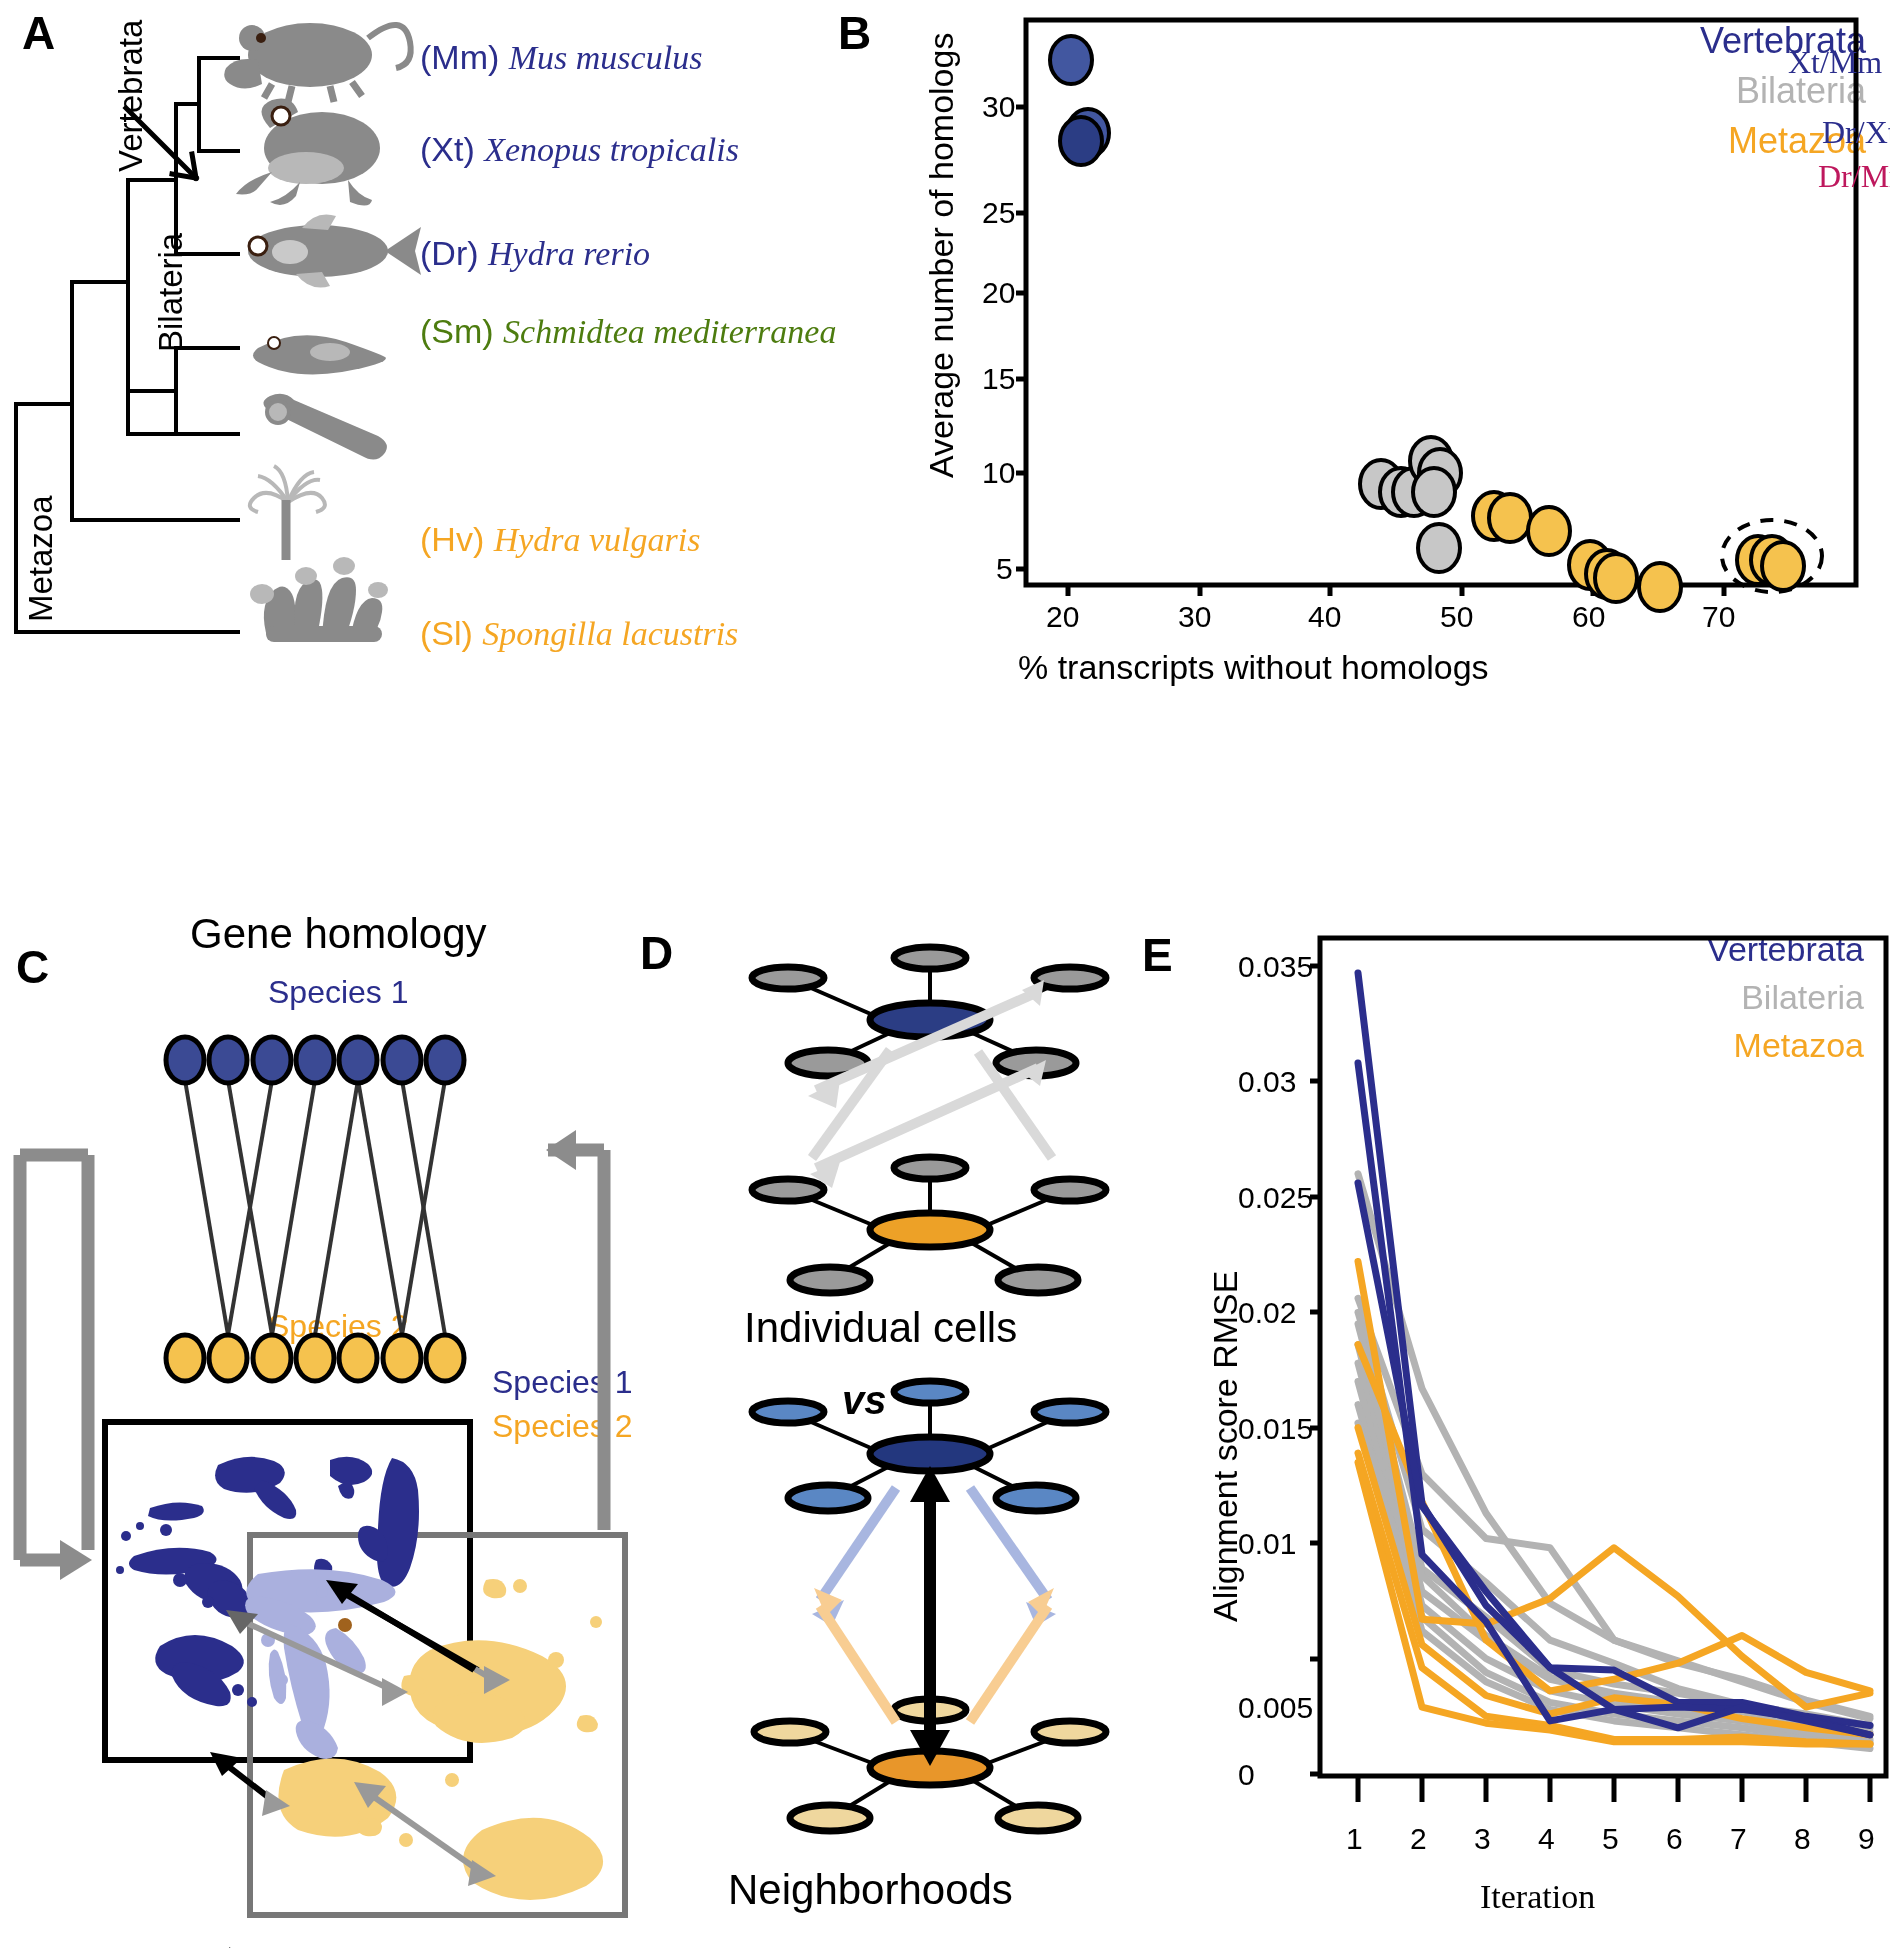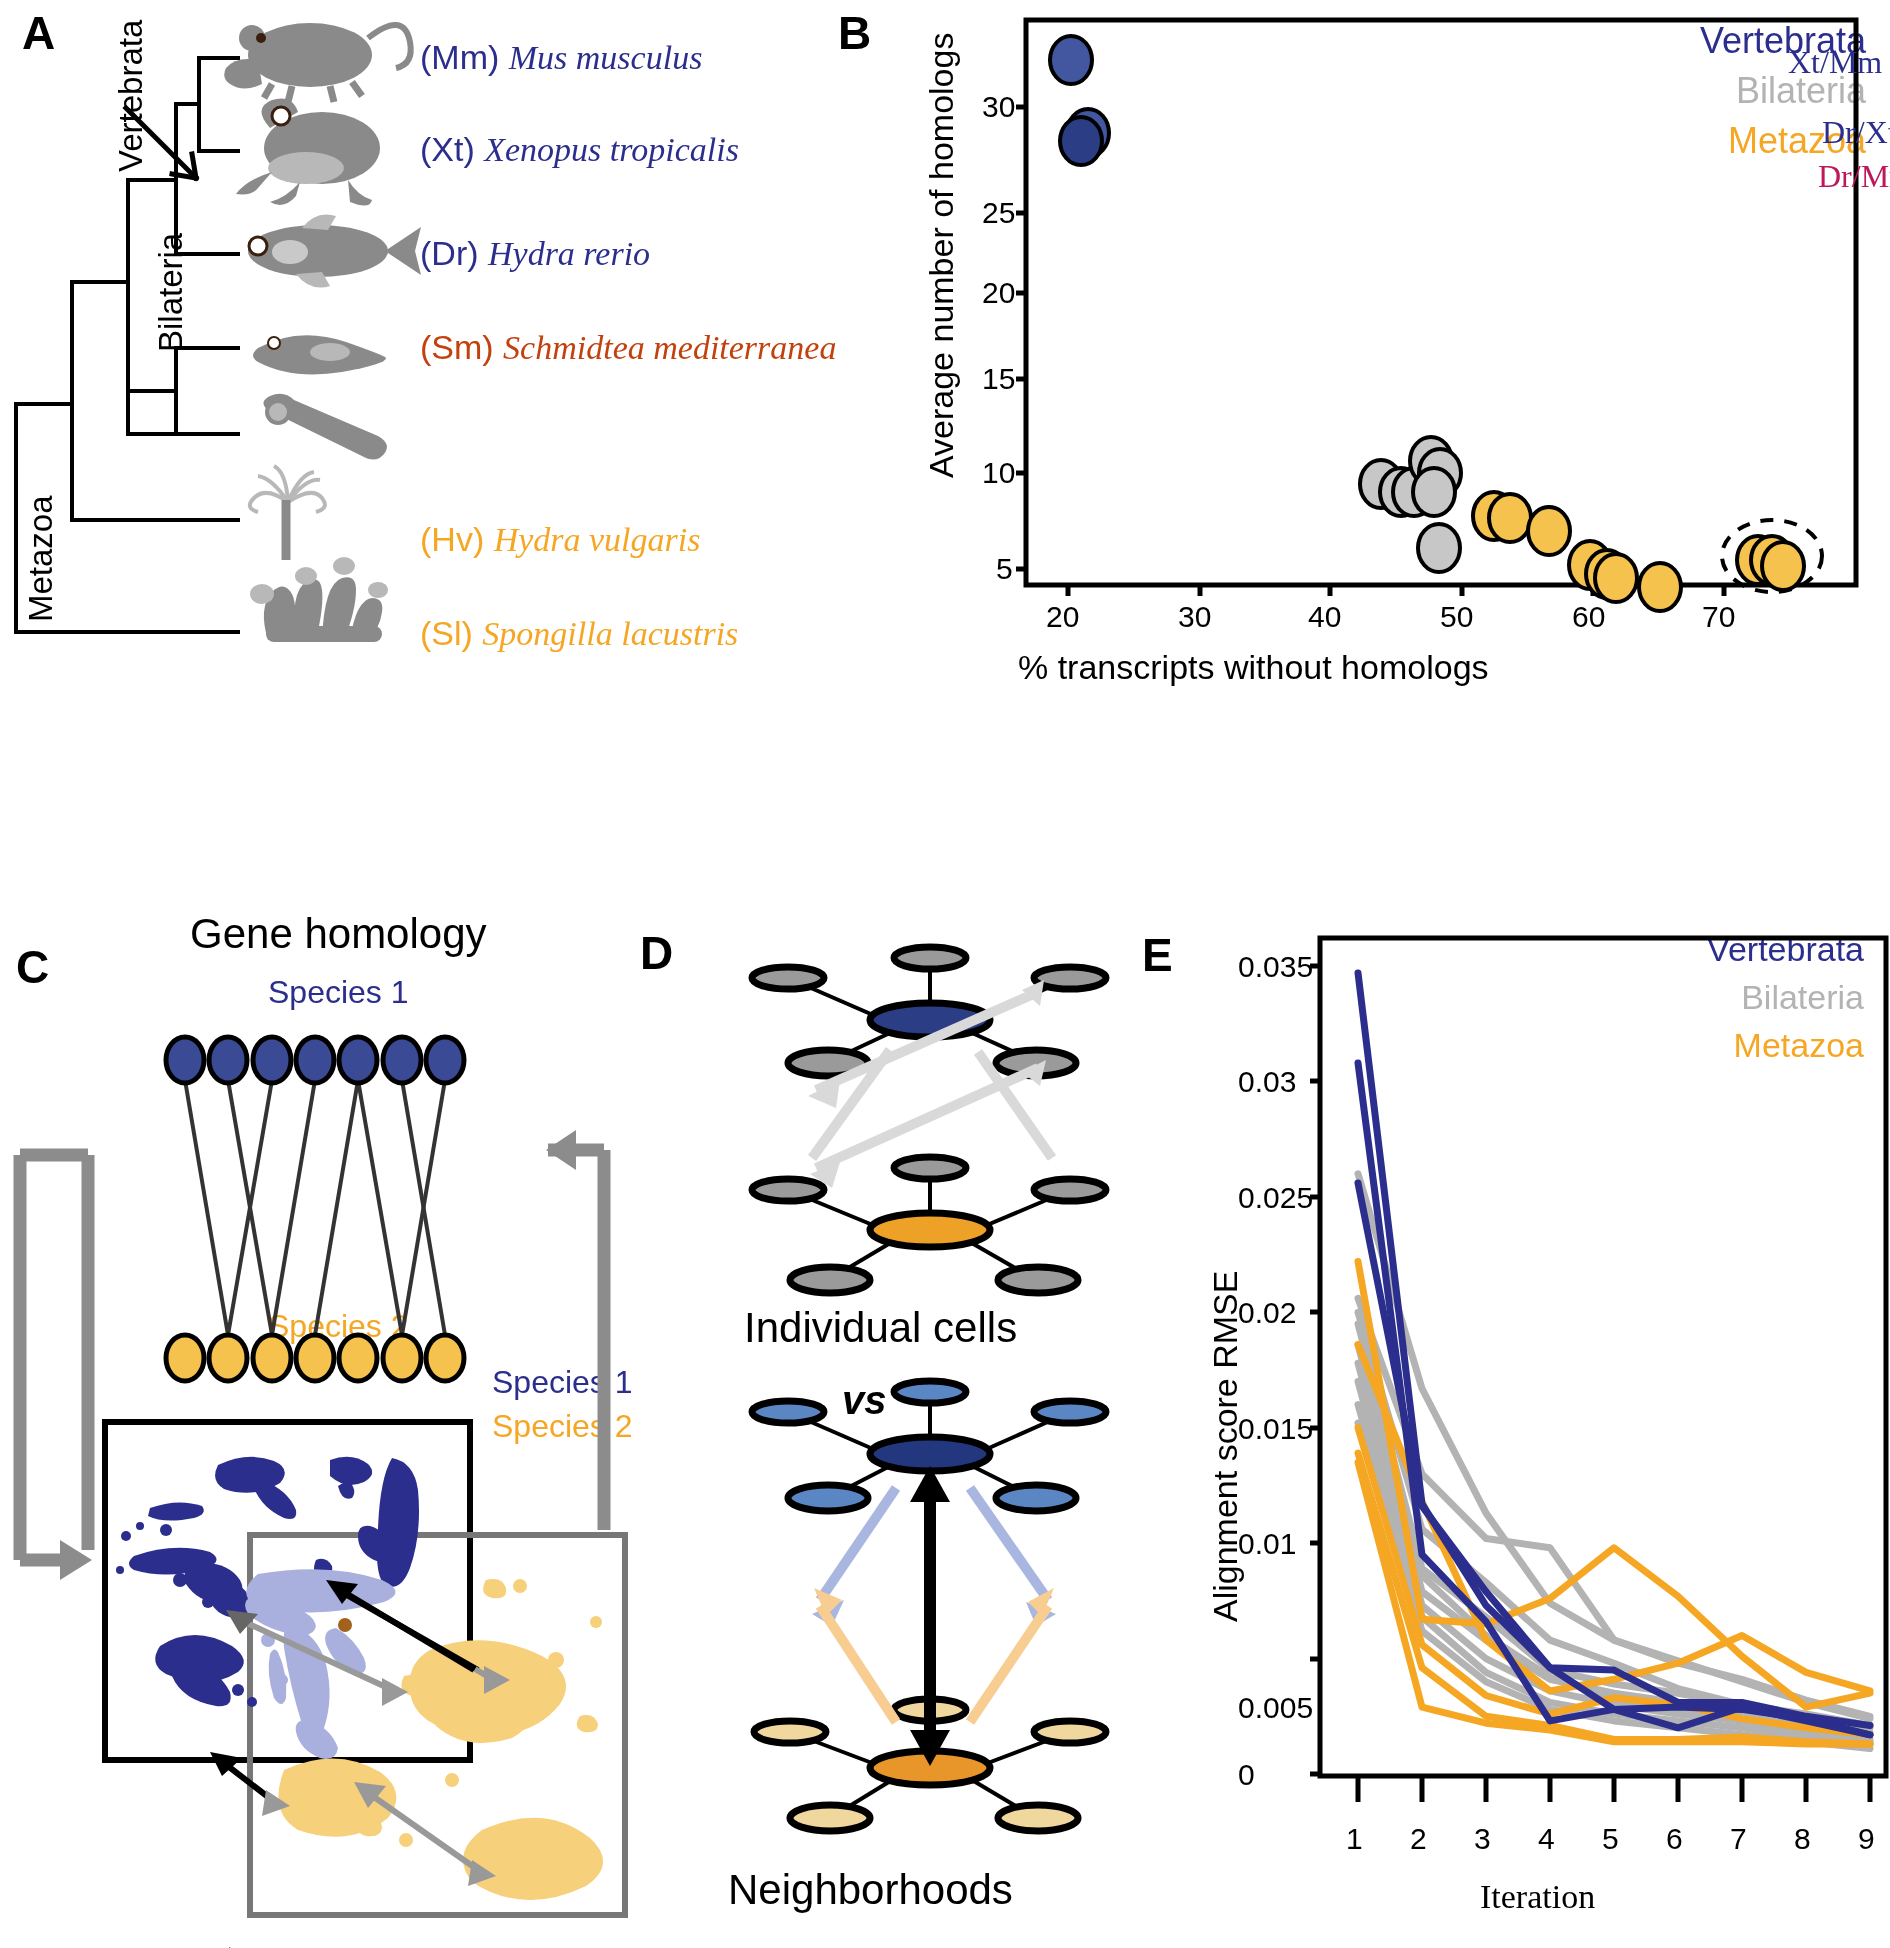--- a/index.html
+++ b/index.html
@@ -130,21 +130,21 @@
     <span class="sci">Mus musculus</span>
   </div>
   <div class="spnm" style="left:420px;top:130px;color:#2b2e8c;">
     <span>(Xt)</span>
     <span class="sci">Xenopus tropicalis</span>
   </div>
   <div class="spnm" style="left:420px;top:234px;color:#2b2e8c;">
     <span>(Dr)</span>
     <span class="sci">Hydra rerio</span>
   </div>
-  <div class="spnm" style="left:420px;top:328px;color:#c2410c;">
+  <div class="spnm" style="left:420px;top:312px;color:#4d7c0f;">
     <span>(Sm)</span>
     <span class="sci">Schmidtea mediterranea</span>
   </div>
   <div class="spnm" style="left:420px;top:520px;color:#f5a623;text-align:right;">
     <span>(Hv)</span>
     <span class="sci">Hydra vulgaris</span>
   </div>
   <div class="spnm" style="left:420px;top:614px;color:#f5a623;">
     <span>(Sl)</span>
     <span class="sci">Spongilla lacustris</span>

